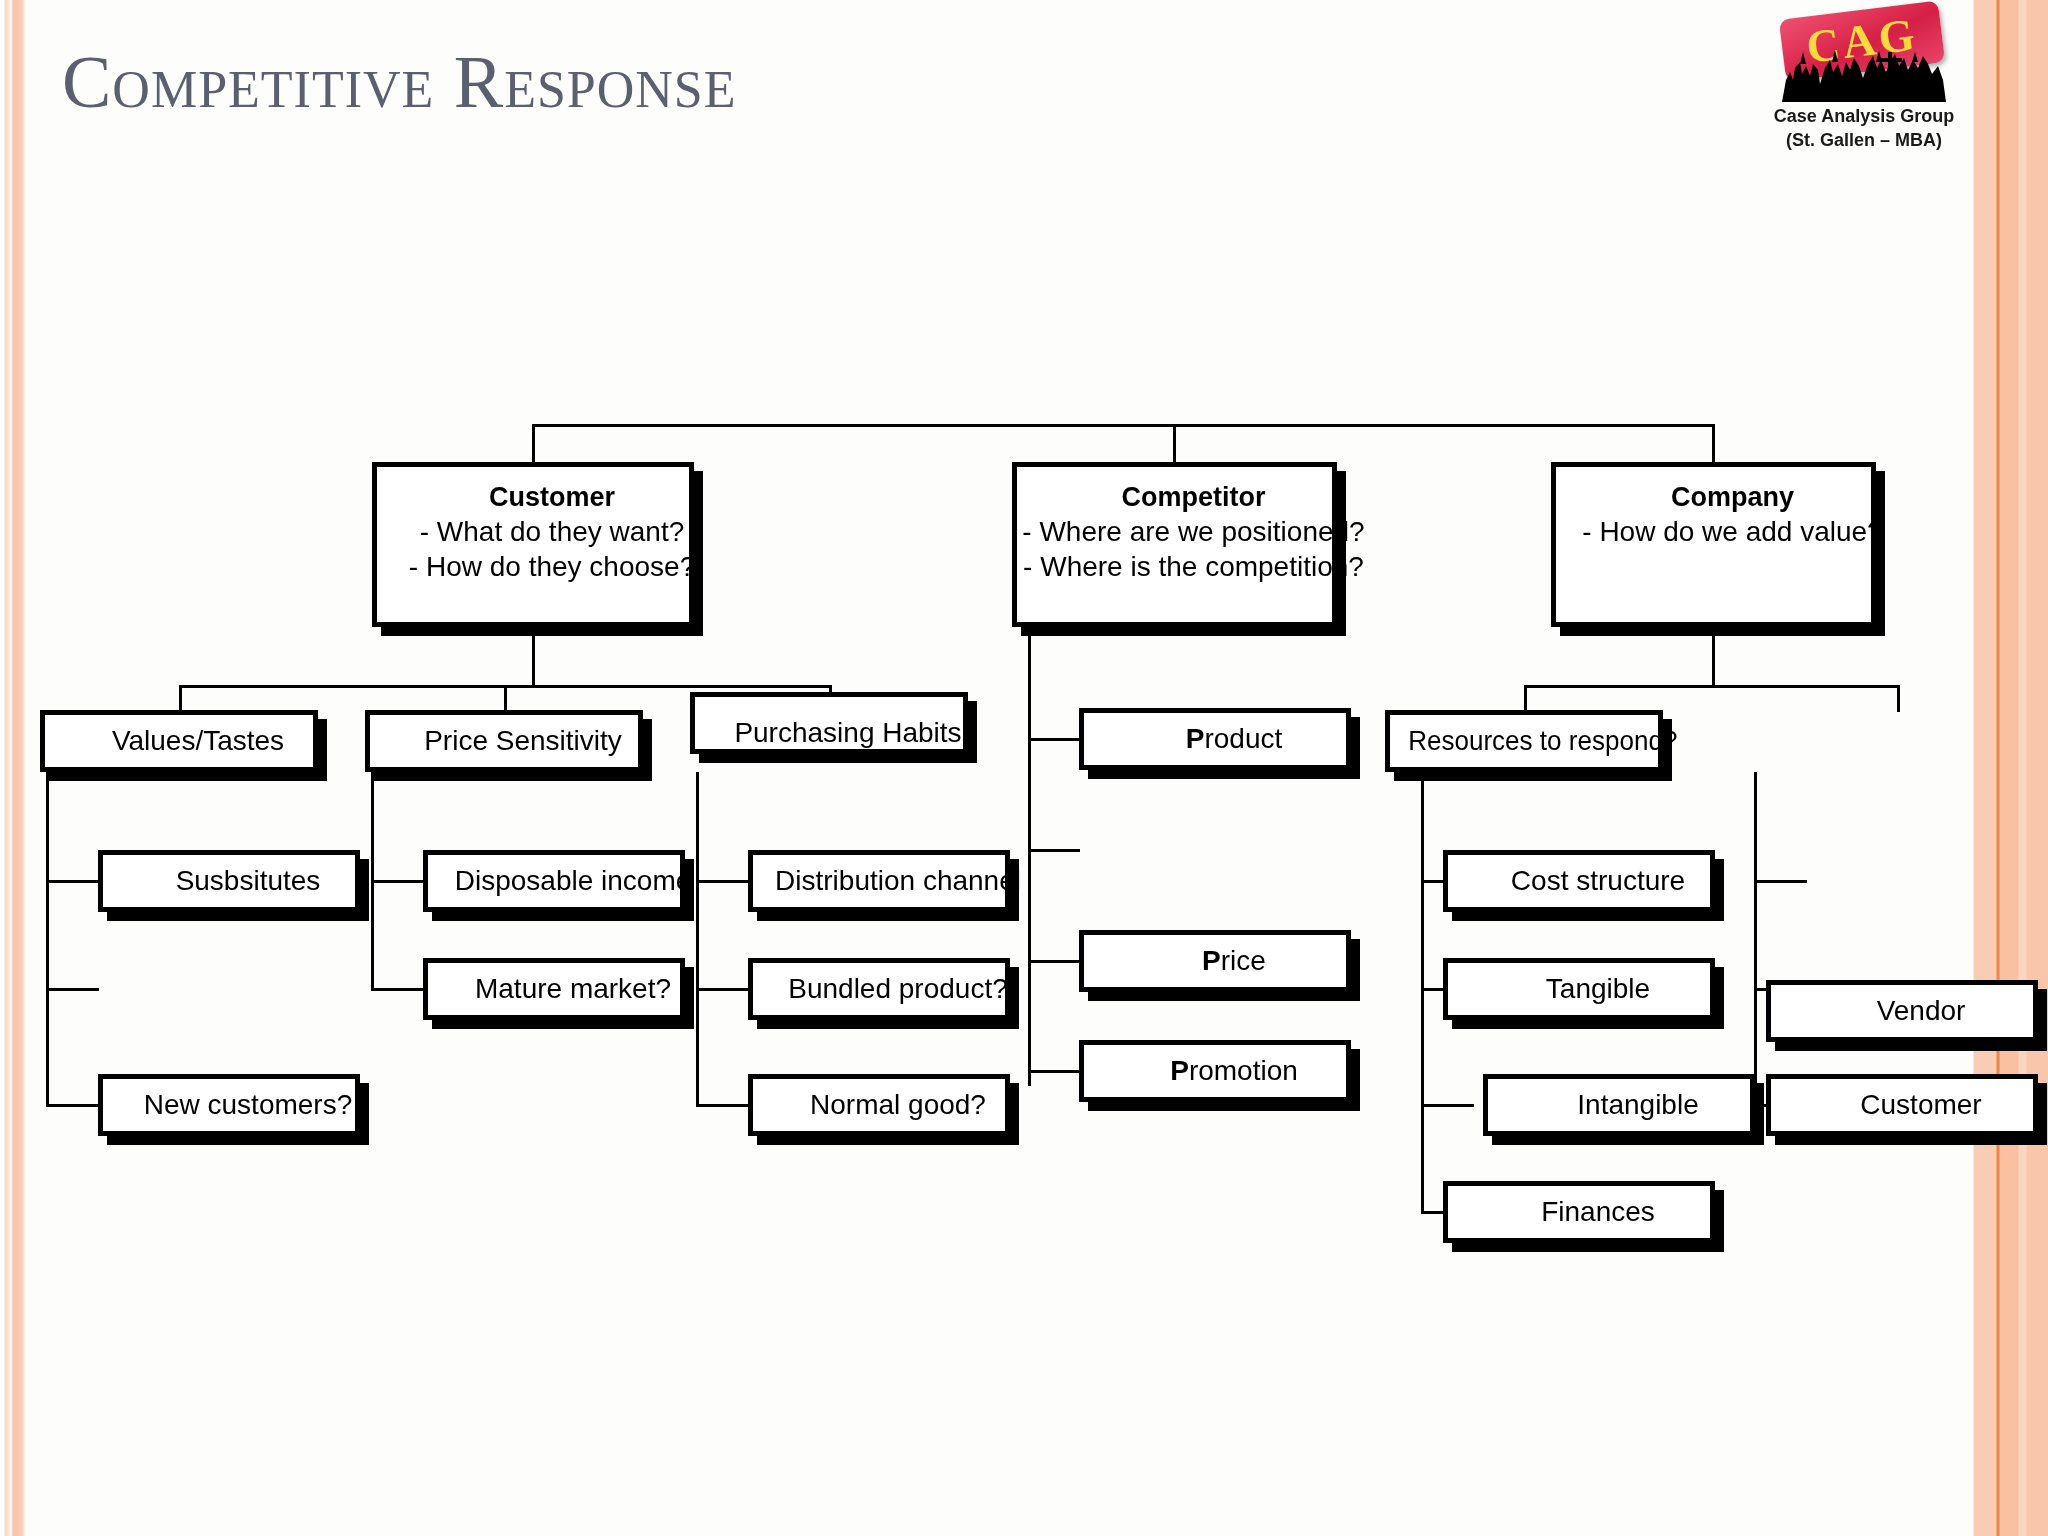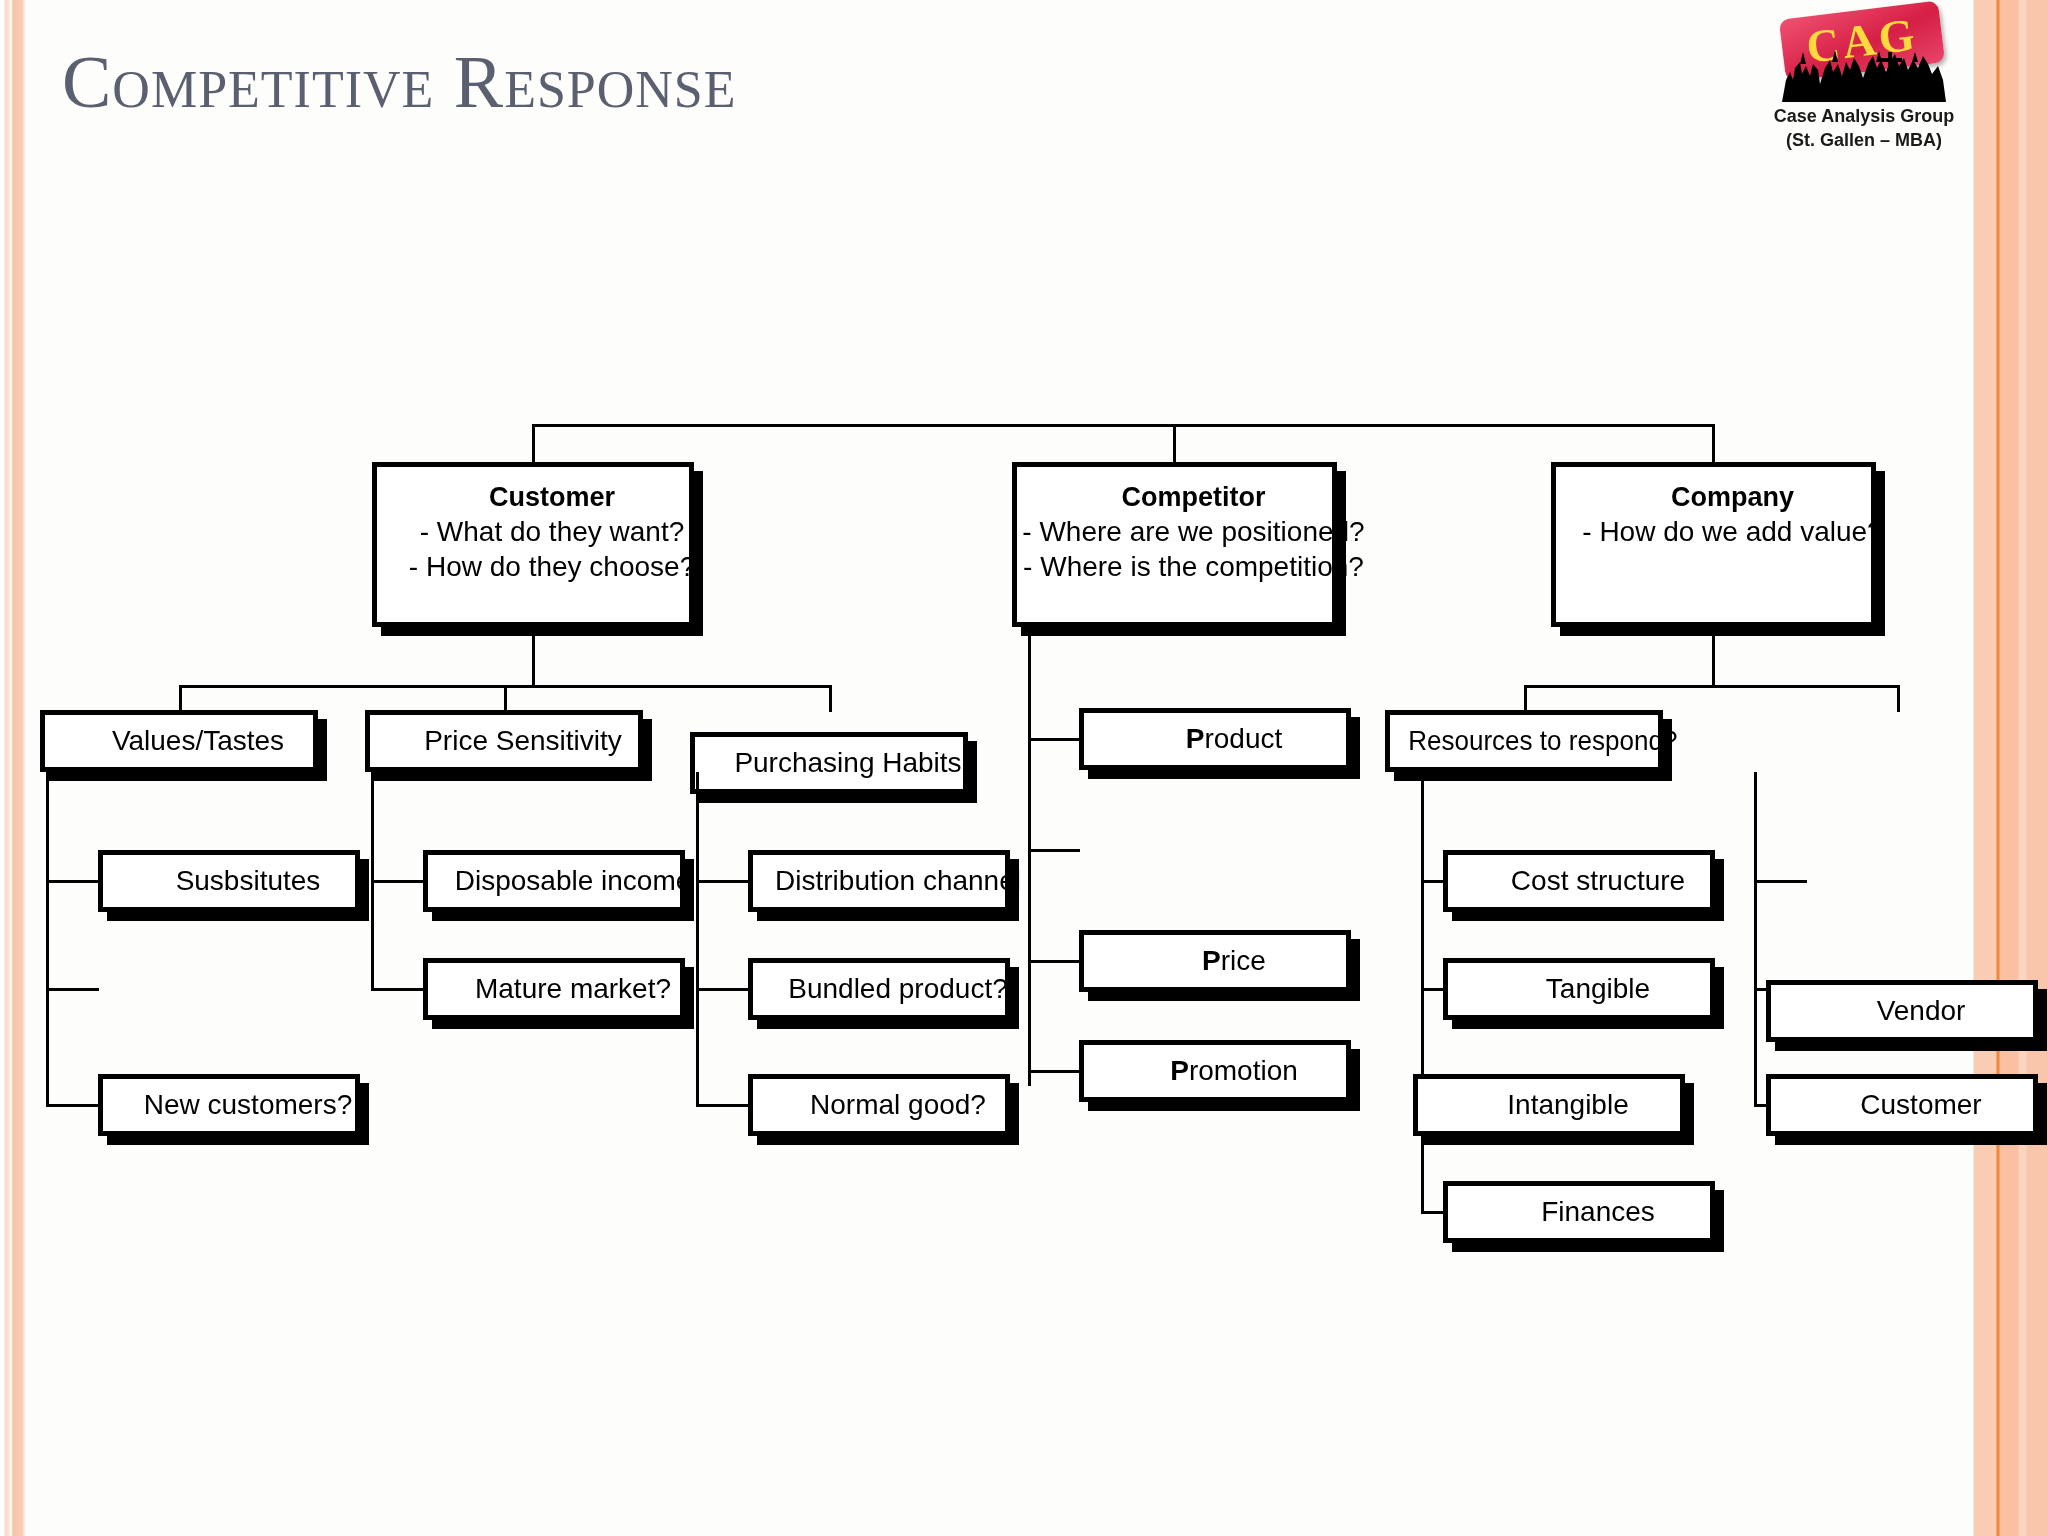--- a/index.html
+++ b/index.html
@@ -109,21 +109,21 @@
   <div class="ln v" style="left:179px;top:685px;height:27px;"></div>
   <div class="ln v" style="left:504px;top:685px;height:27px;"></div>
   <div class="ln v" style="left:829px;top:685px;height:27px;"></div>
 
   <div class="bx" style="left:40px;top:710px;width:278px;height:62px;">
     <div class="leaf">Values/Tastes</div>
   </div>
   <div class="bx" style="left:365px;top:710px;width:278px;height:62px;">
     <div class="leaf">Price Sensitivity</div>
   </div>
-  <div class="bx" style="left:690px;top:732px;width:278px;height:62px;">
+  <div class="bx" style="left:690px;top:692px;width:278px;height:62px;justify-content:flex-end;">
     <div class="leaf">Purchasing Habits</div>
   </div>
 
   <div class="ln v" style="left:46px;top:772px;height:332px;"></div>
   <div class="ln h" style="left:46px;top:880px;width:53px;"></div>
   <div class="ln h" style="left:46px;top:988px;width:53px;"></div>
   <div class="ln h" style="left:46px;top:1104px;width:53px;"></div>
 
   <div class="ln v" style="left:371px;top:772px;height:216px;"></div>
   <div class="ln h" style="left:371px;top:880px;width:53px;"></div>
@@ -188,21 +188,21 @@
   <div class="ln h" style="left:1421px;top:988px;width:53px;"></div>
   <div class="ln h" style="left:1421px;top:1104px;width:53px;"></div>
   <div class="ln h" style="left:1421px;top:1211px;width:53px;"></div>
 
   <div class="bx" style="left:1443px;top:850px;width:272px;height:62px;">
     <div class="leaf">Cost structure</div>
   </div>
   <div class="bx" style="left:1443px;top:958px;width:272px;height:62px;">
     <div class="leaf">Tangible</div>
   </div>
-  <div class="bx" style="left:1413px;top:1074px;width:272px;height:62px;">
+  <div class="bx" style="left:1483px;top:1074px;width:272px;height:62px;">
     <div class="leaf">Intangible</div>
   </div>
   <div class="bx" style="left:1443px;top:1181px;width:272px;height:62px;">
     <div class="leaf">Finances</div>
   </div>
 
   <div class="ln v" style="left:1754px;top:772px;height:332px;"></div>
   <div class="ln h" style="left:1754px;top:880px;width:53px;"></div>
   <div class="ln h" style="left:1754px;top:988px;width:53px;"></div>
   <div class="ln h" style="left:1754px;top:1104px;width:53px;"></div>

